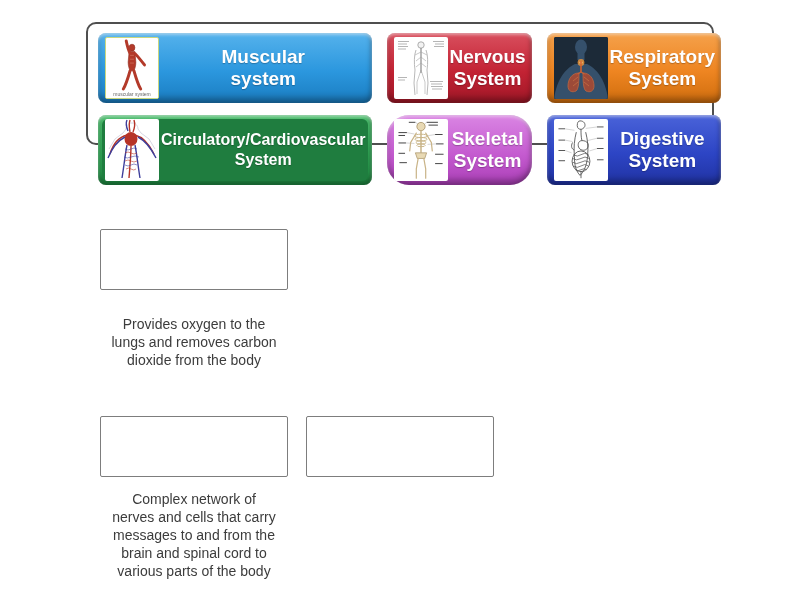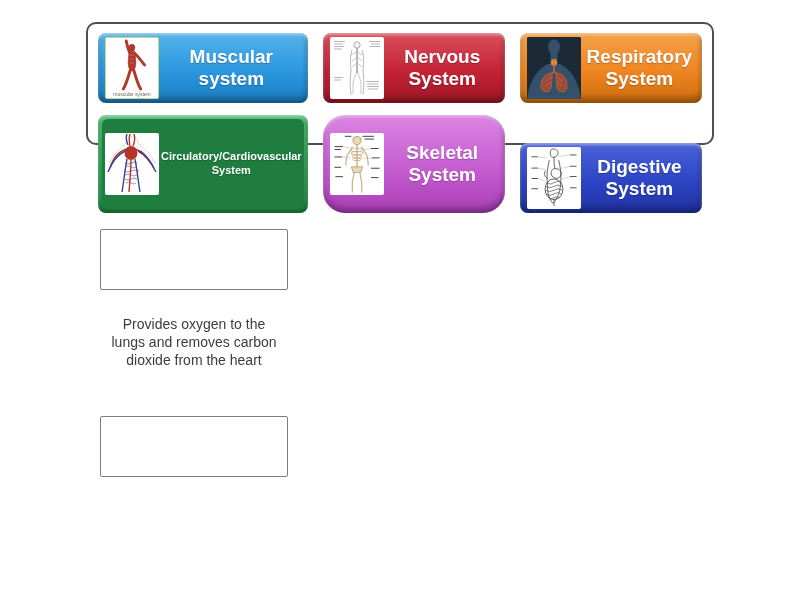--- a/index.html
+++ b/index.html
@@ -25,39 +25,39 @@
   }
   .tile-inner{
     width:100%;height:100%;display:flex;align-items:center;border-radius:6px;
   }
   .tile-muscular   {background:linear-gradient(180deg,#55b2ec,#2b97de 55%,#1a7cc0);}
   .tile-nervous    {background:linear-gradient(180deg,#d94f5e,#c32334 55%,#a01727);}
   .tile-respiratory{background:linear-gradient(180deg,#f5a14b,#ee8521 55%,#cf6d0e);}
   .tile-circulatory{background:linear-gradient(180deg,#4cbd6d,#2fa354 55%,#1f8a42);}
   .tile-circulatory .tile-inner{background:#1f7d3f;}
   .tile-skeletal   {background:linear-gradient(180deg,#da85e3,#c55cd0 55%,#ab3fb7);border-radius:22px;}
-  .tile-digestive  {background:linear-gradient(180deg,#4a63d9,#2d45c5 55%,#2032a2);margin-top:28px;}
+  .tile-digestive  {background:linear-gradient(180deg,#4a63d9,#2d45c5 55%,#2032a2);}
 
   .tile-img{
     flex:none;width:54px;height:62px;margin-left:3px;border-radius:2px;
     overflow:hidden;background:#fff;display:flex;flex-direction:column;
   }
   .tile-img svg{display:block;flex:1;}
   .img-muscular{border:1px solid #c9d67e;box-sizing:border-box;}
   .img-respiratory{background:#1c2a38;}
   .img-caption{
     flex:none;font-size:5px;line-height:7px;color:#666;text-align:center;
     background:#fff;white-space:nowrap;overflow:hidden;
   }
   .tile-label{
     flex:1;text-align:center;color:#fff;font-weight:700;
     font-size:19px;line-height:1.15;white-space:pre-line;
     text-shadow:0 1px 1px rgba(0,0,0,.25);padding:0 2px;
   }
-  .tile-circulatory .tile-label{font-size:11px;line-height:1.25;}
+  .tile-circulatory .tile-label{font-size:16px;line-height:1.25;}
 
   
   .match-row{
     position:absolute;left:100px;width:600px;
     display:grid;grid-template-columns:188px 188px 188px;column-gap:18px;
   }
   .row-1{top:229px;}
   .row-2{top:416px;}
   .drop-box{
     height:61px;box-sizing:border-box;background:#fff;
@@ -299,21 +299,29 @@
 System</div>
     </div>
   </div>
 </div>
 
 <div class="match-row row-1">
   <div class="match-cell">
     <div class="drop-box"></div>
     <div class="desc">Provides oxygen to the
 lungs and removes carbon
-dioxide from the heart</div>
+dioxide from the body</div>
   </div>
 </div>
 
 <div class="match-row row-2">
   <div class="match-cell">
     <div class="drop-box"></div>
+    <div class="desc">Complex network of
+nerves and cells that carry
+messages to and from the
+brain and spinal cord to
+various parts of the body</div>
+  </div>
+  <div class="match-cell">
+    <div class="drop-box"></div>
   </div>
 </div>
 
 </body></html>

